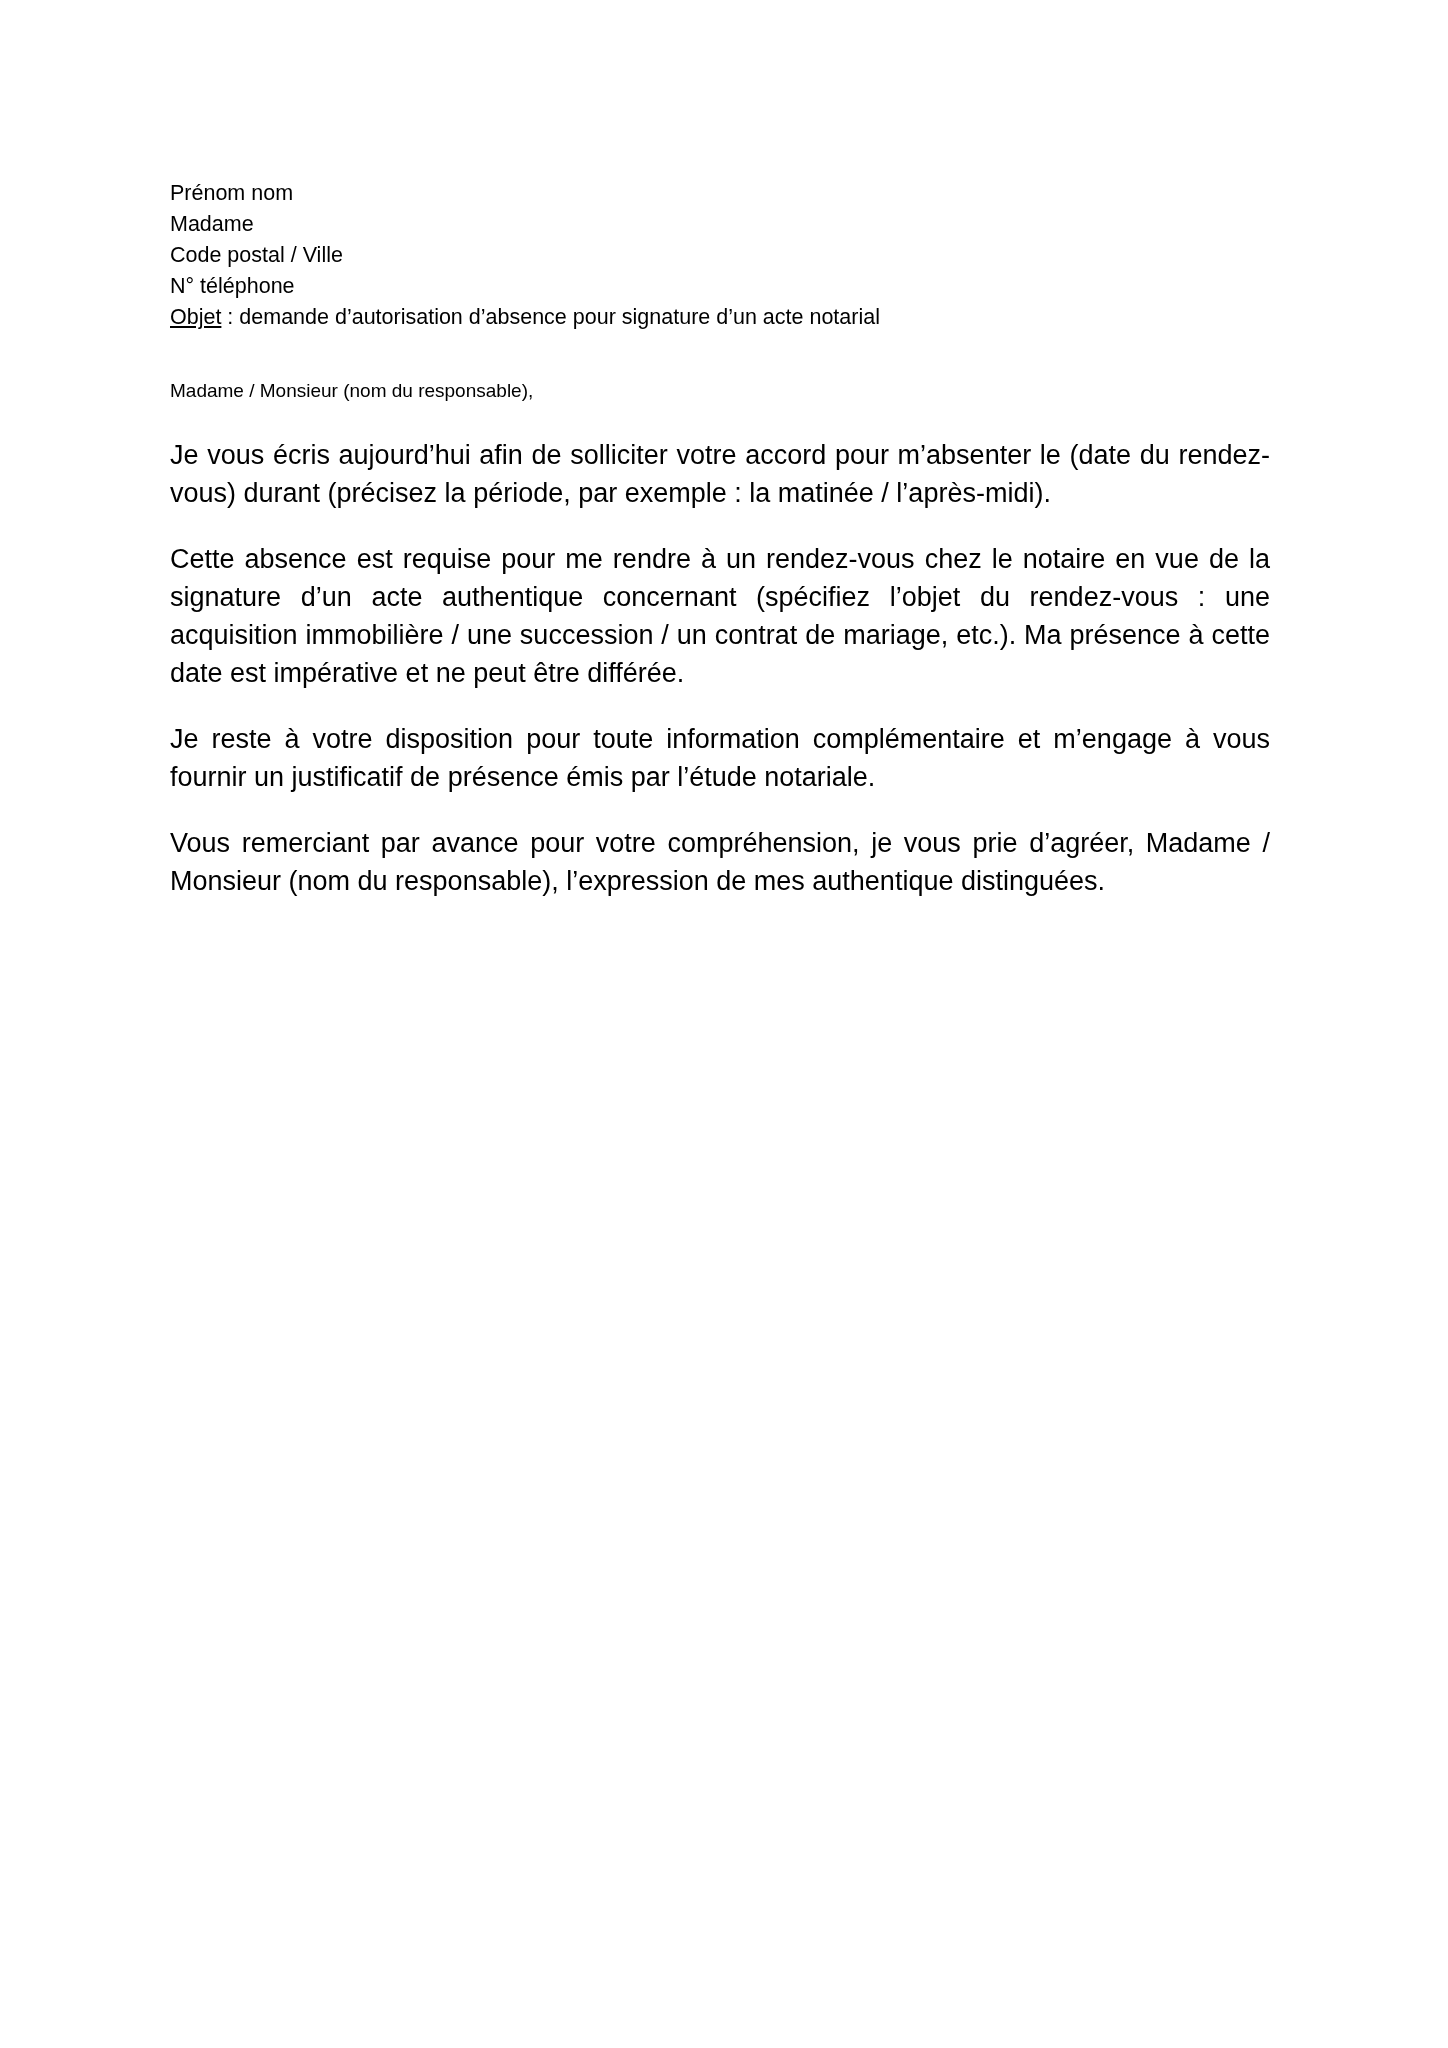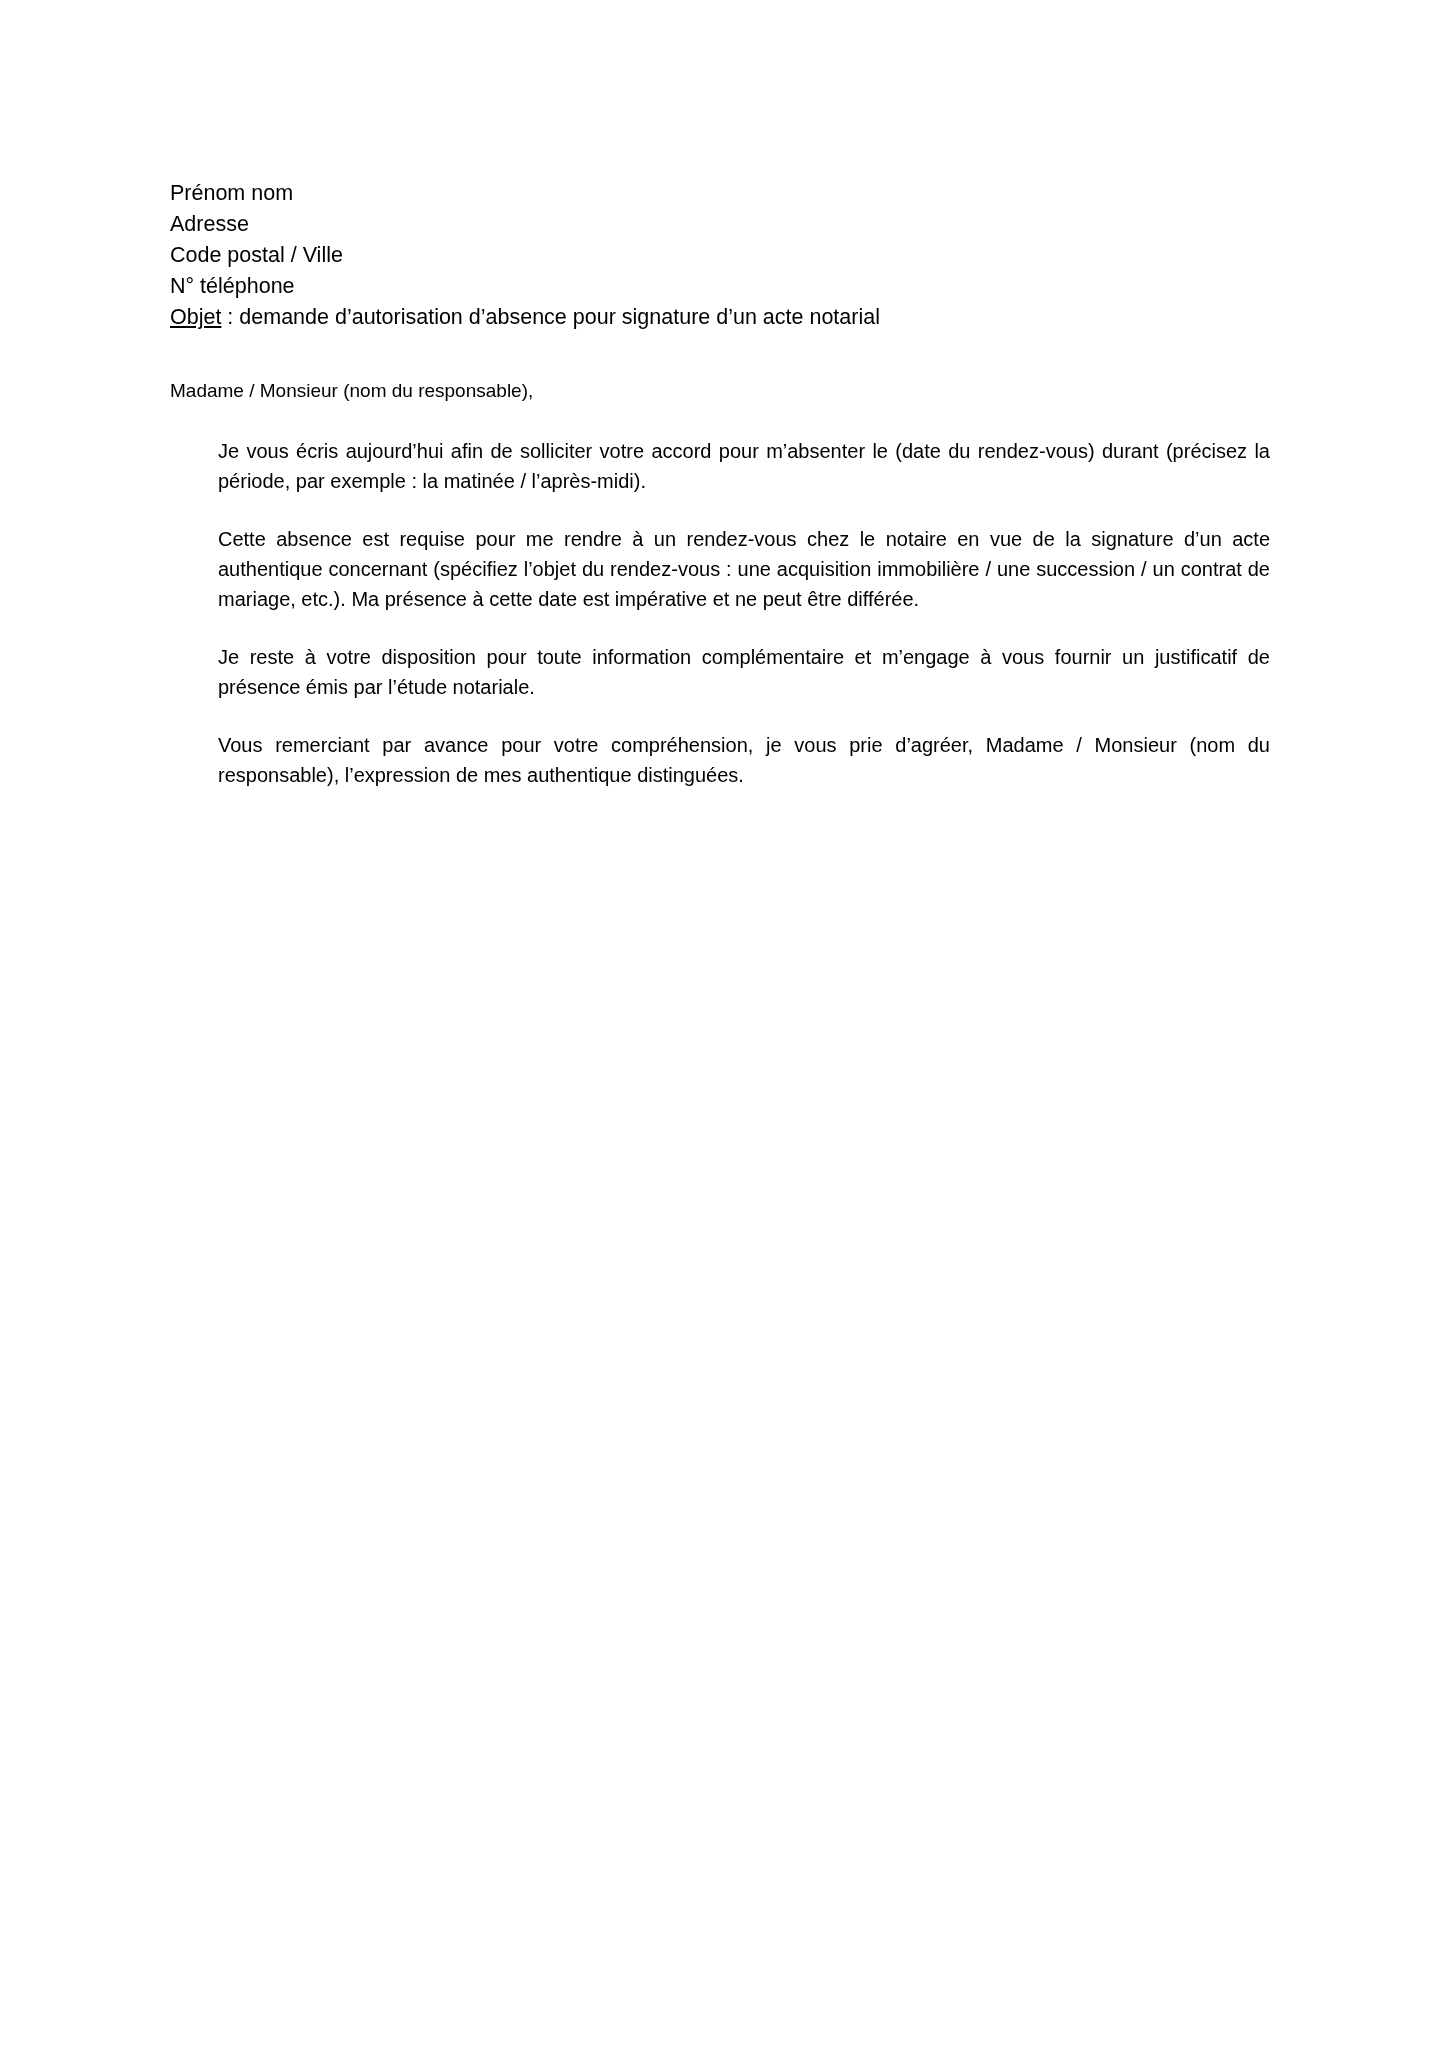--- a/index.html
+++ b/index.html
@@ -61,45 +61,44 @@
     text-decoration: underline;
   }
   .salutation {
     margin-top: 42px;
     font-size: 19px;
     line-height: 31px;
     text-align: left;
   }
   .body-par {
     margin-top: 28px;
-    font-size: 20px;
-    line-height: 30px;
+    font-size: 27px;
+    line-height: 38px;
     text-align: justify;
     text-justify: inter-word;
-    margin-left: 48px;
   }
   .body-par:first-of-type {
     margin-top: 30px;
   }
   .signature-line {
     margin-top: 95px;
     text-align: right;
     font-size: 21.5px;
     line-height: 31px;
   }
 </style>
 </head>
 <body>
 
 <div class="page">
   <div class="content">
 
     <div class="sender-block">
       <div class="line">Prénom nom</div>
-      <div class="line">Adresse</div>
+      <div class="line">Madame</div>
       <div class="line">Code postal / Ville</div>
       <div class="line">N° téléphone</div>
     </div>
 
 
 
     <div class="subject-line">
       <span class="subject-label">Objet</span><span> : </span><span>demande d’autorisation d’absence pour signature d’un acte notarial</span>
     </div>
 

